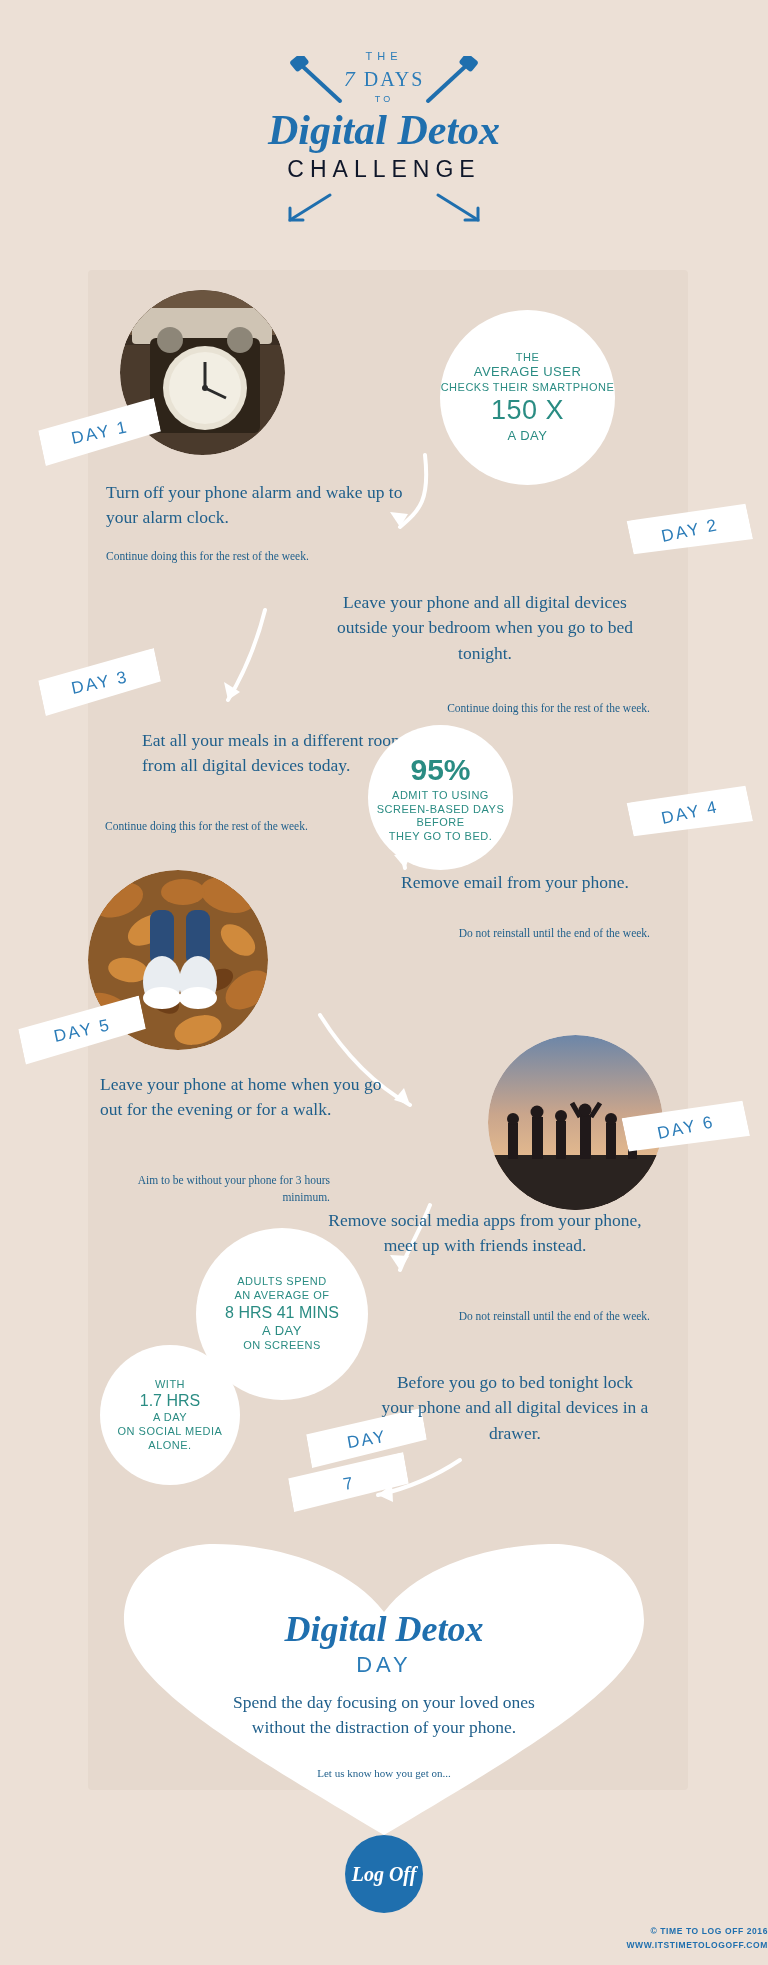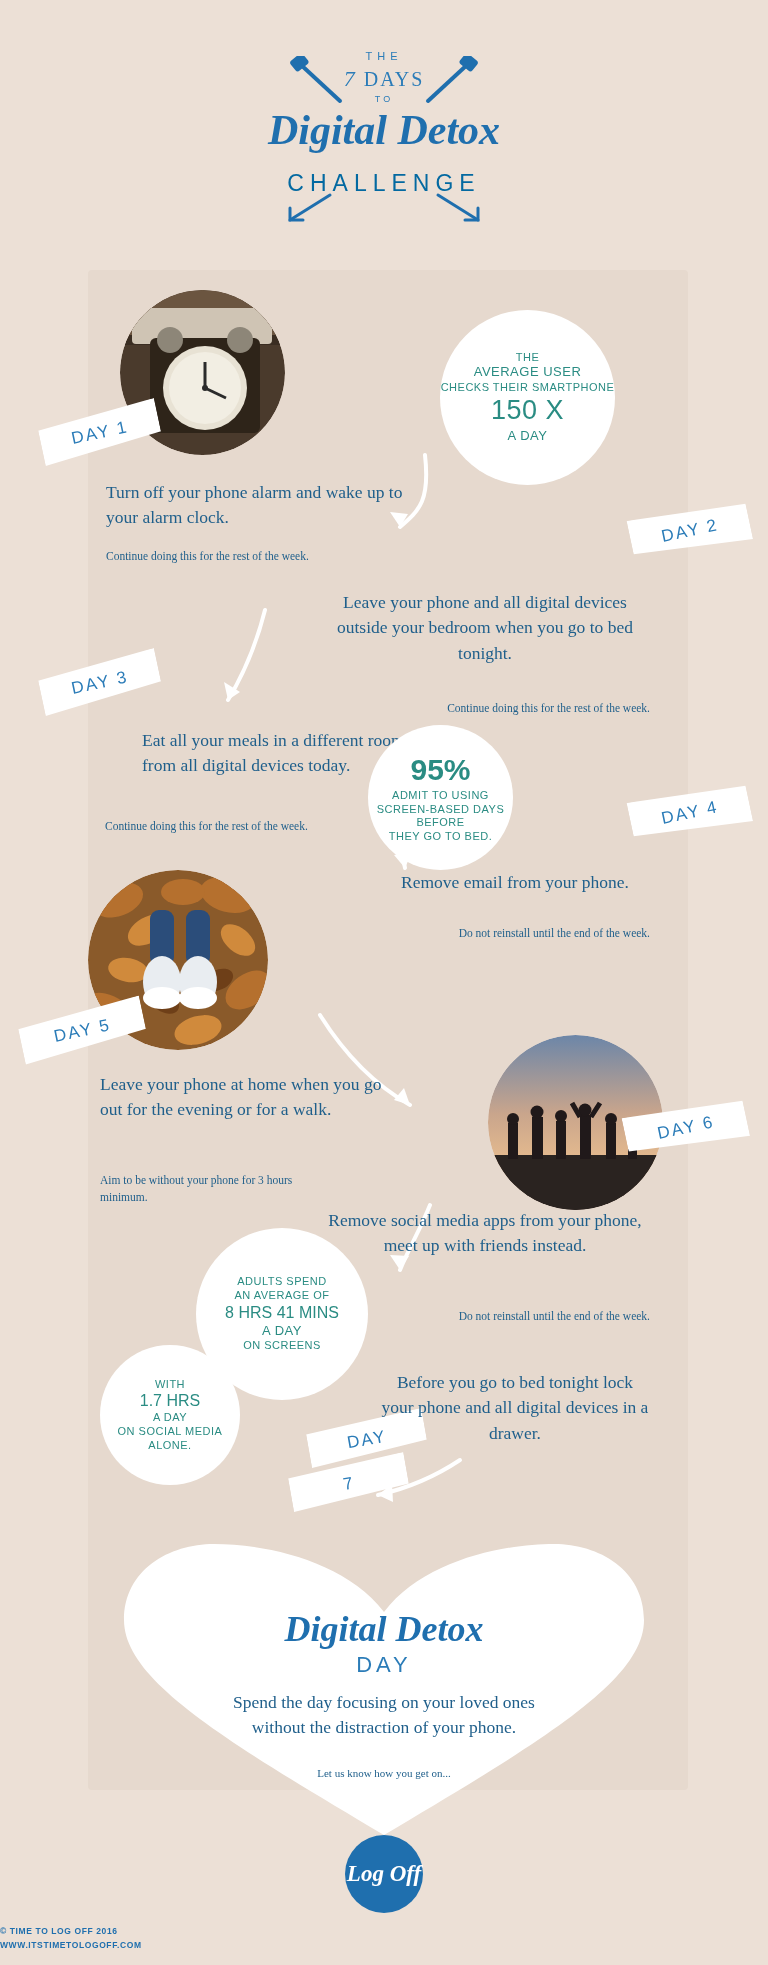--- a/index.html
+++ b/index.html
@@ -60,22 +60,22 @@
     font-weight: bold;
     color: #1f6fae;
     letter-spacing: 0px;
     margin-top: 2px;
     font-family: "Liberation Serif", serif;
   }
   .challenge {
     font-family: "Liberation Sans", sans-serif;
     font-size: 23px;
     letter-spacing: 6px;
-    color: #0369a1;
-    margin-top: 16px;
+    color: #0f172a;
+    margin-top: 2px;
   }
   .plugs { position: absolute; left: 0; right: 0; top: 56px; height: 50px; }
   .arrows-bottom { position:absolute; left:0; right:0; top:190px; height:30px;}
 
   
   .bubble {
     position: absolute;
     border-radius: 50%;
     background: #ffffff;
     color: #2a8c83;
@@ -157,26 +157,26 @@
   .logo {
     position: absolute;
     left: 50%; transform: translateX(-50%);
     top: 1835px;
     width: 78px; height: 78px;
     border-radius: 50%;
     background: #1f6fae;
     color: #fff;
     display: flex; align-items: center; justify-content: center;
     font-family: "Liberation Serif", serif;
-    font-style: italic; font-weight: bold; font-size: 23px;
+    font-style: italic; font-weight: bold; font-size: 20px;
   }
   .footer {
     position: absolute;
     left: 0; right: 0; top: 1925px;
-    text-align: left;
+    text-align: right;
     font-family: "Liberation Sans", sans-serif;
     font-size: 8.5px;
     letter-spacing: 0.6px;
     color: #1f6fae;
     font-weight: bold;
     line-height: 1.6;
   }
 </style>
 </head>
 <body>
@@ -350,21 +350,21 @@
     </svg>
   </div>
 
   <div class="ribbon" style="left:20px; top:1008px; width:125px; height:46px; transform:rotate(-12deg);">
     <svg width="125" height="46" viewBox="0 0 125 46" style="position:absolute;left:0;top:0;">
       <polygon points="0,8 125,0 125,34 0,44" fill="#ffffff"></polygon>
     </svg>
     <span>DAY 5</span>
   </div>
   <div class="txt" style="left:100px; top:1072px; width:300px;">Leave your phone at home when you go out for the evening or for a walk.</div>
-  <div class="sub" style="left:100px; top:1172px; width:230px;">Aim to be without your phone for 3 hours minimum.</div>
+  <div class="sub" style="left:100px; top:1172px; width:230px;text-align:right;">Aim to be without your phone for 3 hours minimum.</div>
 
   <div class="photo" style="left:488px; top:1035px; width:175px; height:175px;">
     <svg width="175" height="175" viewBox="0 0 175 175">
       <defs>
         <clipPath id="c3">
             <circle cx="87.5" cy="87.5" r="87.5"></circle>
           </clipPath>
         <linearGradient id="sky" x1="0" y1="0" x2="0" y2="1">
           <stop offset="0%" stop-color="#6c86a8"></stop>
           <stop offset="45%" stop-color="#c9a58c"></stop>

